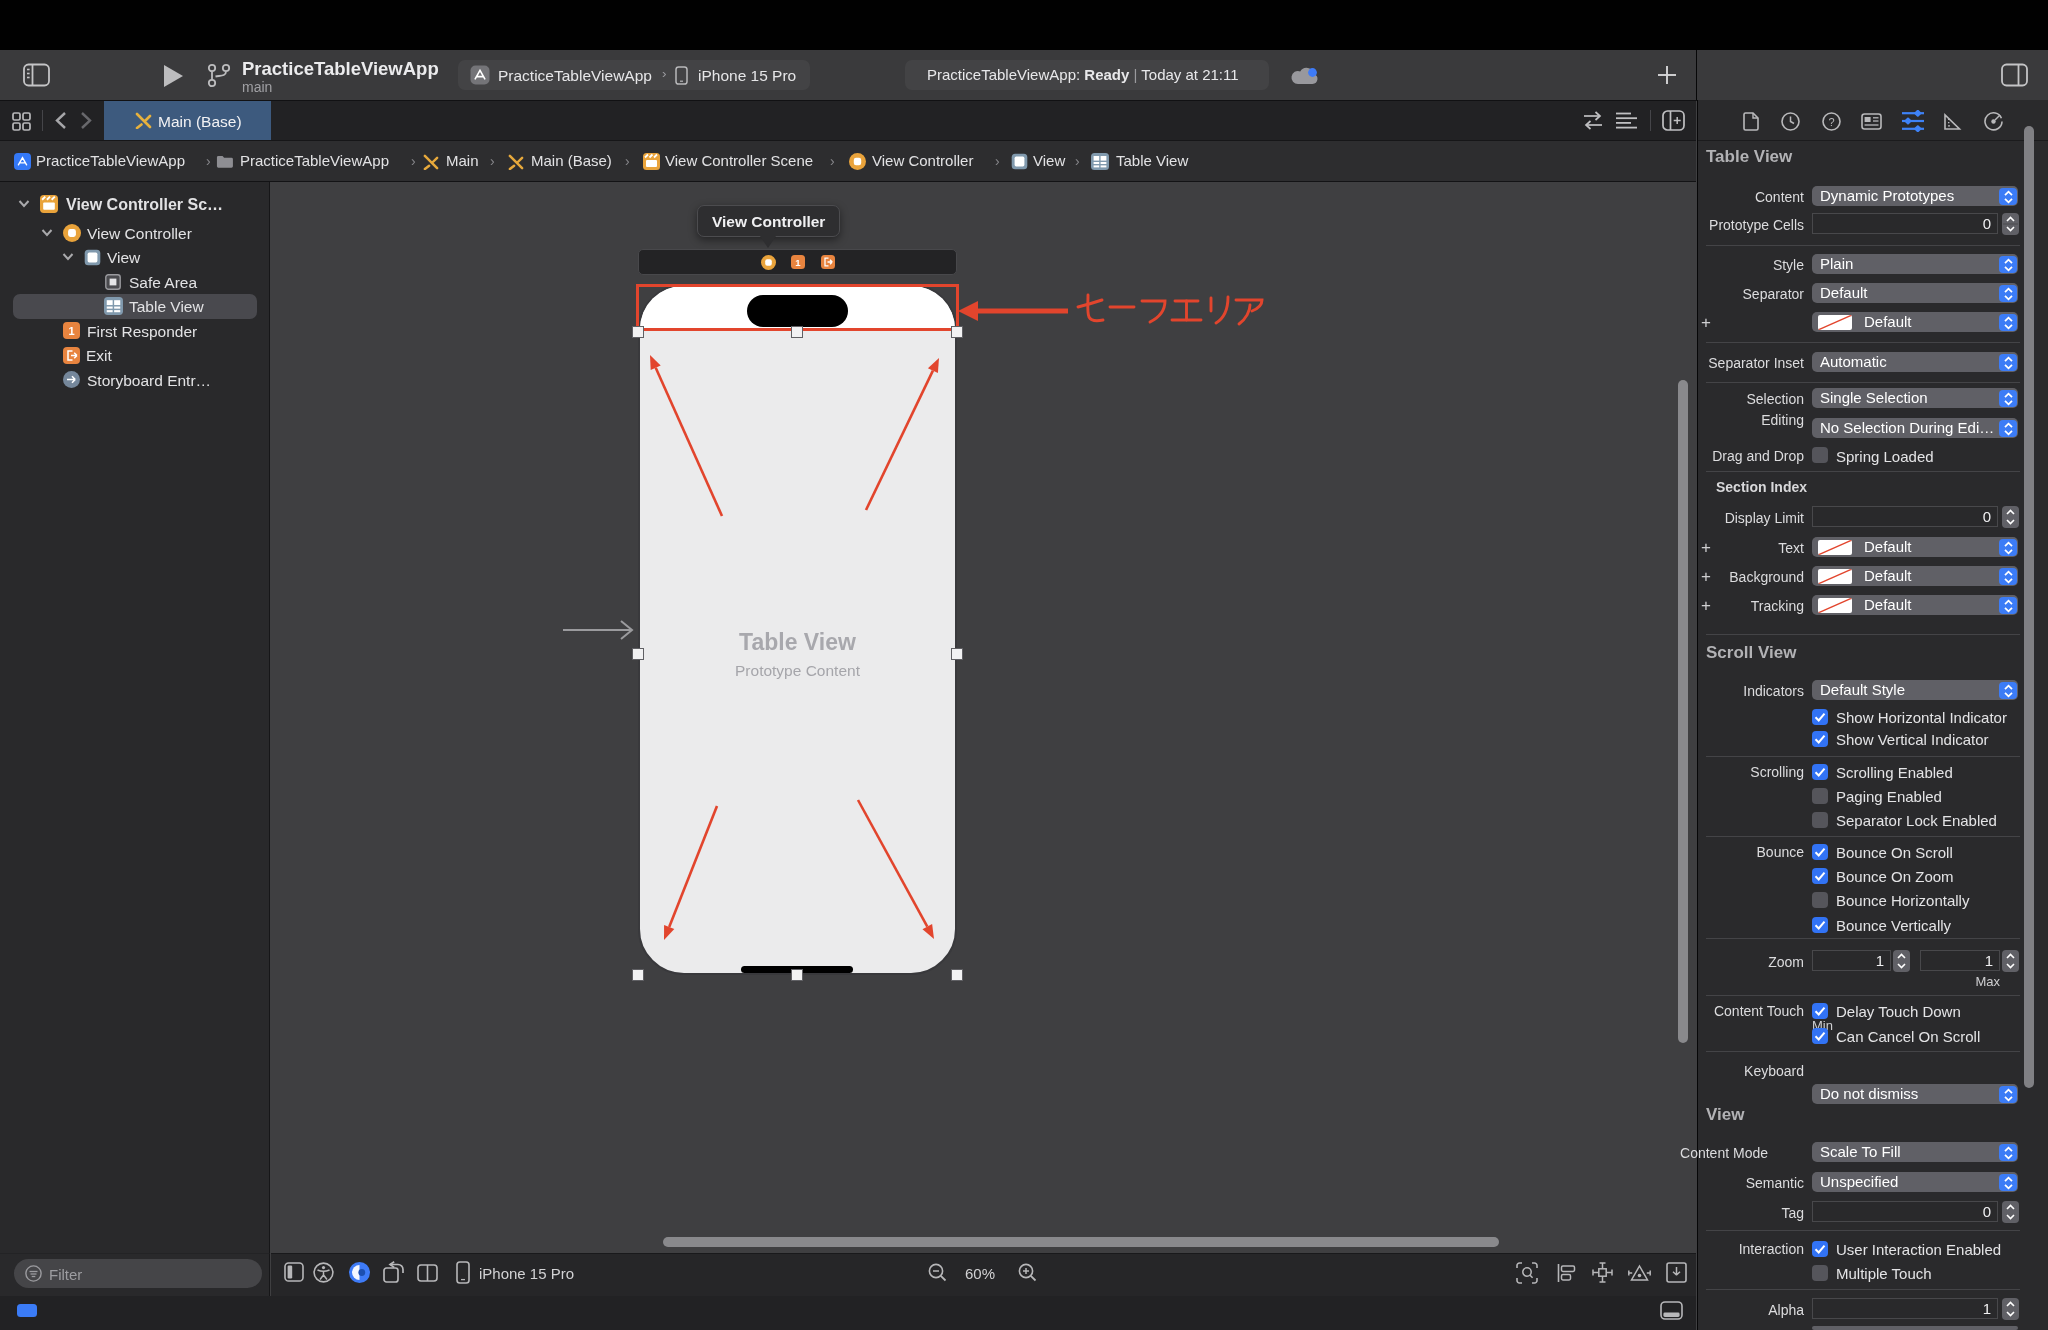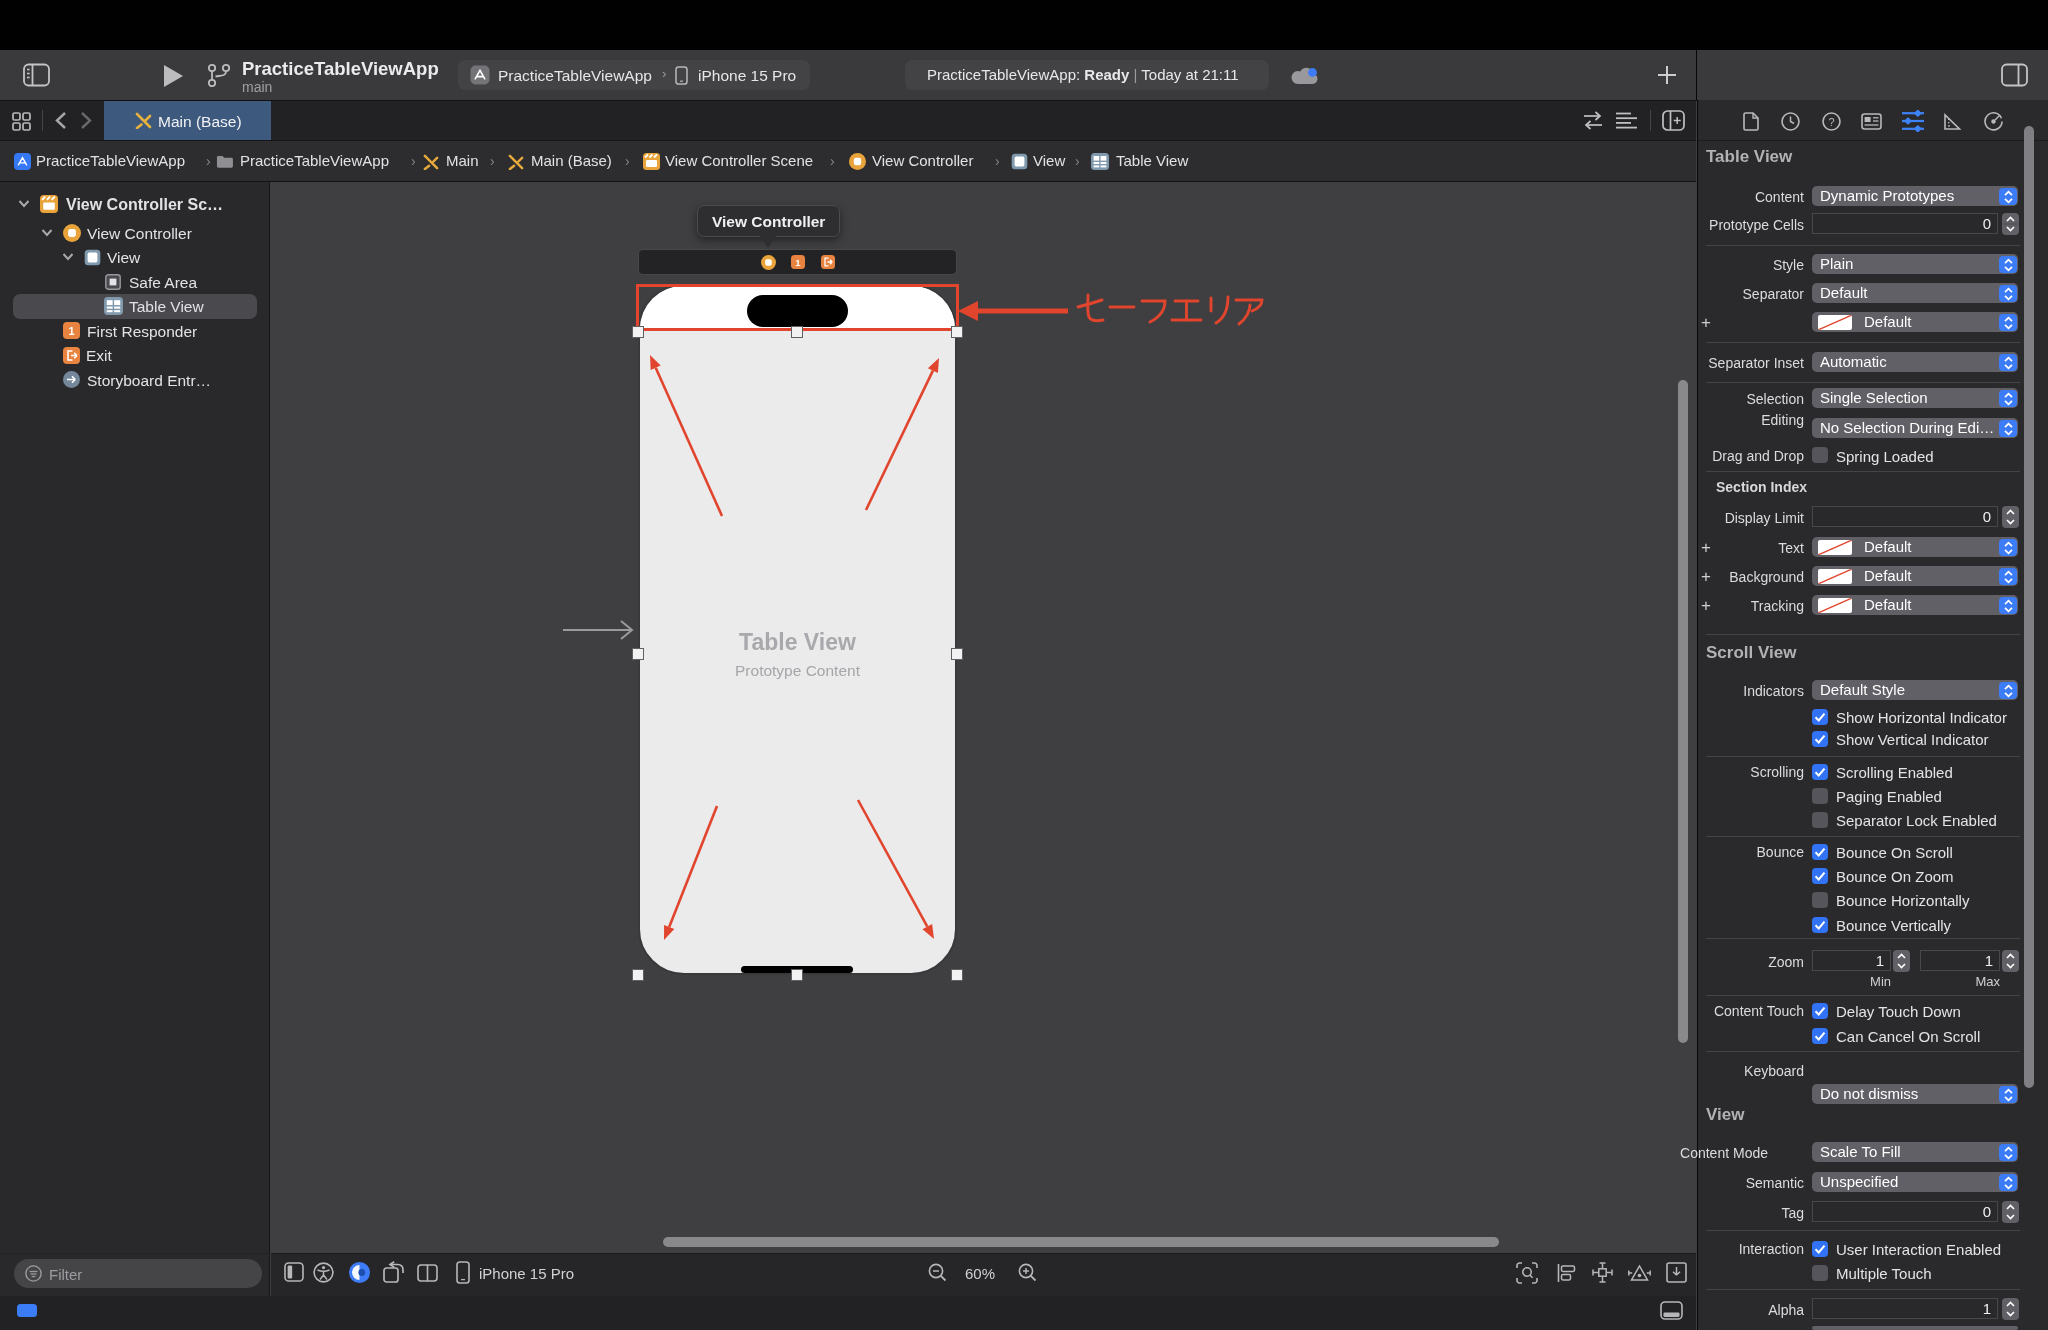--- a/index.html
+++ b/index.html
@@ -620,21 +620,21 @@
     <div class="fld" style="left:1812px;top:950px;width:79px">1</div>
     <div class="stp" style="left:1893px;top:950px"><svg width="17" height="22" viewBox="0 0 17 22">
           <path d="M5 8 L8.5 4.5 L12 8" stroke="#ffffff" stroke-width="1.6" fill="none"></path>
           <path d="M5 14 L8.5 17.5 L12 14" stroke="#ffffff" stroke-width="1.6" fill="none"></path>
         </svg></div>
     <div class="fld" style="left:1920px;top:950px;width:80px">1</div>
     <div class="stp" style="left:2002px;top:950px"><svg width="17" height="22" viewBox="0 0 17 22">
           <path d="M5 8 L8.5 4.5 L12 8" stroke="#ffffff" stroke-width="1.6" fill="none"></path>
           <path d="M5 14 L8.5 17.5 L12 14" stroke="#ffffff" stroke-width="1.6" fill="none"></path>
         </svg></div>
-    <div class="cl" style="left:1812px;top:974px;width:79px;text-align:right;font-size:13px;color:#cfcfd1">Min</div>
+    <div class="cl" style="left:1812px;top:1018px;width:79px;text-align:left;font-size:13px;color:#cfcfd1">Min</div>
     <div class="cl" style="left:1920px;top:974px;width:80px;text-align:right;font-size:13px;color:#cfcfd1">Max</div>
     <div class="hr" style="top:995px"></div>
 
     <div class="lbl" style="left:1640px;top:1003px;width:164px">Content Touch</div>
     <div class="chk on" style="left:1812px;top:1003px"><svg width="16" height="16" viewBox="0 0 16 16">
           <path d="M3.5 8.3 L6.7 11.5 L12.5 4.6" stroke="#ffffff" stroke-width="2" fill="none"></path>
         </svg></div>
     <div class="cl" style="left:1836px;top:1003px">Delay Touch Down</div>
     <div class="chk on" style="left:1812px;top:1028px"><svg width="16" height="16" viewBox="0 0 16 16">
           <path d="M3.5 8.3 L6.7 11.5 L12.5 4.6" stroke="#ffffff" stroke-width="2" fill="none"></path>

